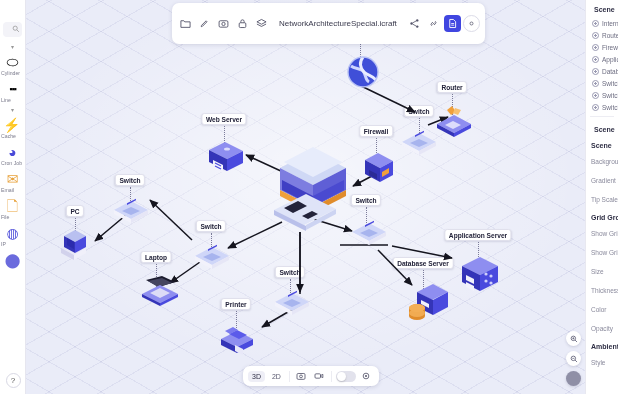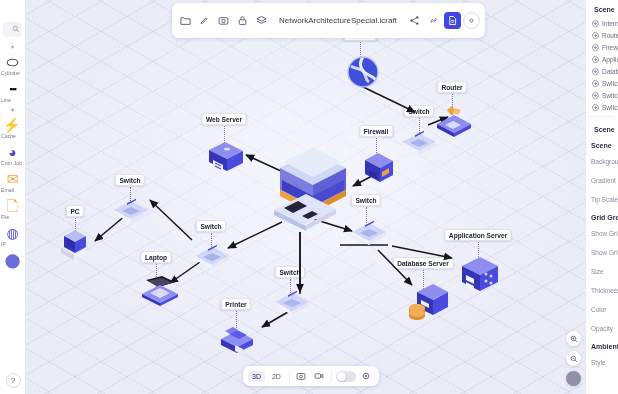--- a/index.html
+++ b/index.html
@@ -50,21 +50,21 @@
     position: absolute; bottom: 6px; left: 0; width: 26px; text-align: center;
   }
   .round-btn {
     width: 15px; height: 15px; border-radius: 50%;
     border: 1px solid #d8d8e4; background: #fff; display: inline-block;
     font-size: 8px; line-height: 13px; color: #555; cursor: pointer;
   }
 
   
   .top-toolbar {
-    position: absolute; left: 172px; top: 3px; height: 35px;
+    position: absolute; left: 172px; top: 3px; height: 41px;
     background: #fff; border-radius: 7px;
     box-shadow: 0 1px 4px rgba(60,60,100,.16);
     display: flex; align-items: center; padding: 0 5px; gap: 2px;
     z-index: 30;
   }
   .tb-ico {
     width: 17px; height: 17px; border-radius: 4px;
     display: flex; align-items: center; justify-content: center;
     cursor: pointer; color: #56566b;
   }

